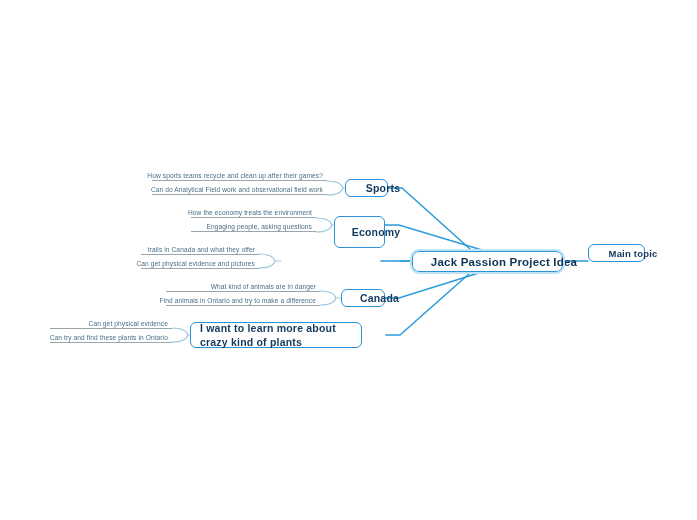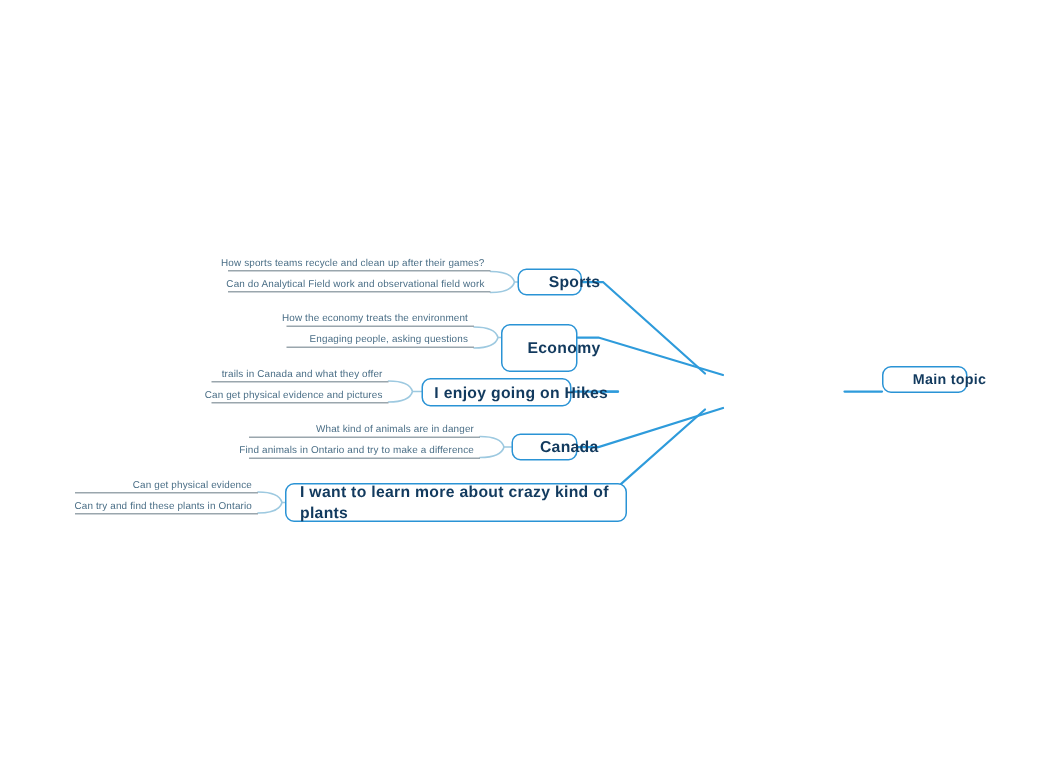--- a/index.html
+++ b/index.html
@@ -118,20 +118,23 @@
 
     <g fill="none" stroke="#9dc9e0" stroke-width="1.1" stroke-linecap="round">
       <path d="M327,181 Q341,181 343,188 Q341,195 327,195 M343,188 L348,188"></path>
       <path d="M316,218 Q330,218 332,225 Q330,232 316,232 M332,225 L337,225"></path>
       <path d="M259,254 Q273,254 275,261 Q273,268 259,268 M275,261 L281,261"></path>
       <path d="M320,291 Q334,291 336,298 Q334,305 320,305 M336,298 L341,298"></path>
       <path d="M172,328 Q186,328 188,335 Q186,342 172,342 M188,335 L190,335"></path>
     </g>
   </svg>
 
+  <div class="node node-center" style="left:412px; top:251px; width:151px; height:21px;">
+    <span>Jack Passion Project Idea</span>
+  </div>
 
   <div class="node node-main-topic" style="left:588px; top:244px; width:57px; height:18px;">
     <span>Main topic</span>
   </div>
 
   <div class="node node-branch" style="left:345px; top:179px; width:43px; height:18px;">
     <span>Sports</span>
   </div>
   <div class="sublabel align-right" style="left:152px; top:169px; width:175px; height:12px;">
     <span>How sports teams recycle and clean up after their games?</span>
@@ -143,41 +146,38 @@
   <div class="node node-branch" style="left:334px; top:216px; width:51px; height:32px;">
     <span>Economy</span>
   </div>
   <div class="sublabel align-right" style="left:191px; top:206px; width:125px; height:12px;">
     <span>How the economy treats the environment</span>
   </div>
   <div class="sublabel align-right" style="left:191px; top:220px; width:125px; height:12px;">
     <span>Engaging people, asking questions</span>
   </div>
 
-  <div class="node node-branch" style="left:281px; top:252px; width:100px; height:19px;">
-    <span>I enjoy going on Hikes</span>
-  </div>
   <div class="sublabel align-right" style="left:141px; top:243px; width:118px; height:12px;">
     <span>trails in Canada and what they offer</span>
   </div>
   <div class="sublabel align-right" style="left:141px; top:257px; width:118px; height:12px;">
     <span>Can get physical evidence and pictures</span>
   </div>
 
   <div class="node node-branch" style="left:341px; top:289px; width:44px; height:18px;">
     <span>Canada</span>
   </div>
   <div class="sublabel align-right" style="left:166px; top:280px; width:154px; height:12px;">
     <span>What kind of animals are in danger</span>
   </div>
   <div class="sublabel align-right" style="left:166px; top:294px; width:154px; height:12px;">
     <span>Find animals in Ontario and try to make a difference</span>
   </div>
 
-  <div class="node node-wide" style="left:190px; top:322px; width:228px; height:26px;">
+  <div class="node node-wide" style="left:190px; top:322px; width:172px; height:26px;">
     <span>I want to learn more about crazy kind of plants</span>
   </div>
   <div class="sublabel align-right" style="left:50px; top:317px; width:122px; height:12px;">
     <span>Can get physical evidence</span>
   </div>
   <div class="sublabel align-right" style="left:50px; top:331px; width:122px; height:12px;">
     <span>Can try and find these plants in Ontario</span>
   </div>
 
 </div>

